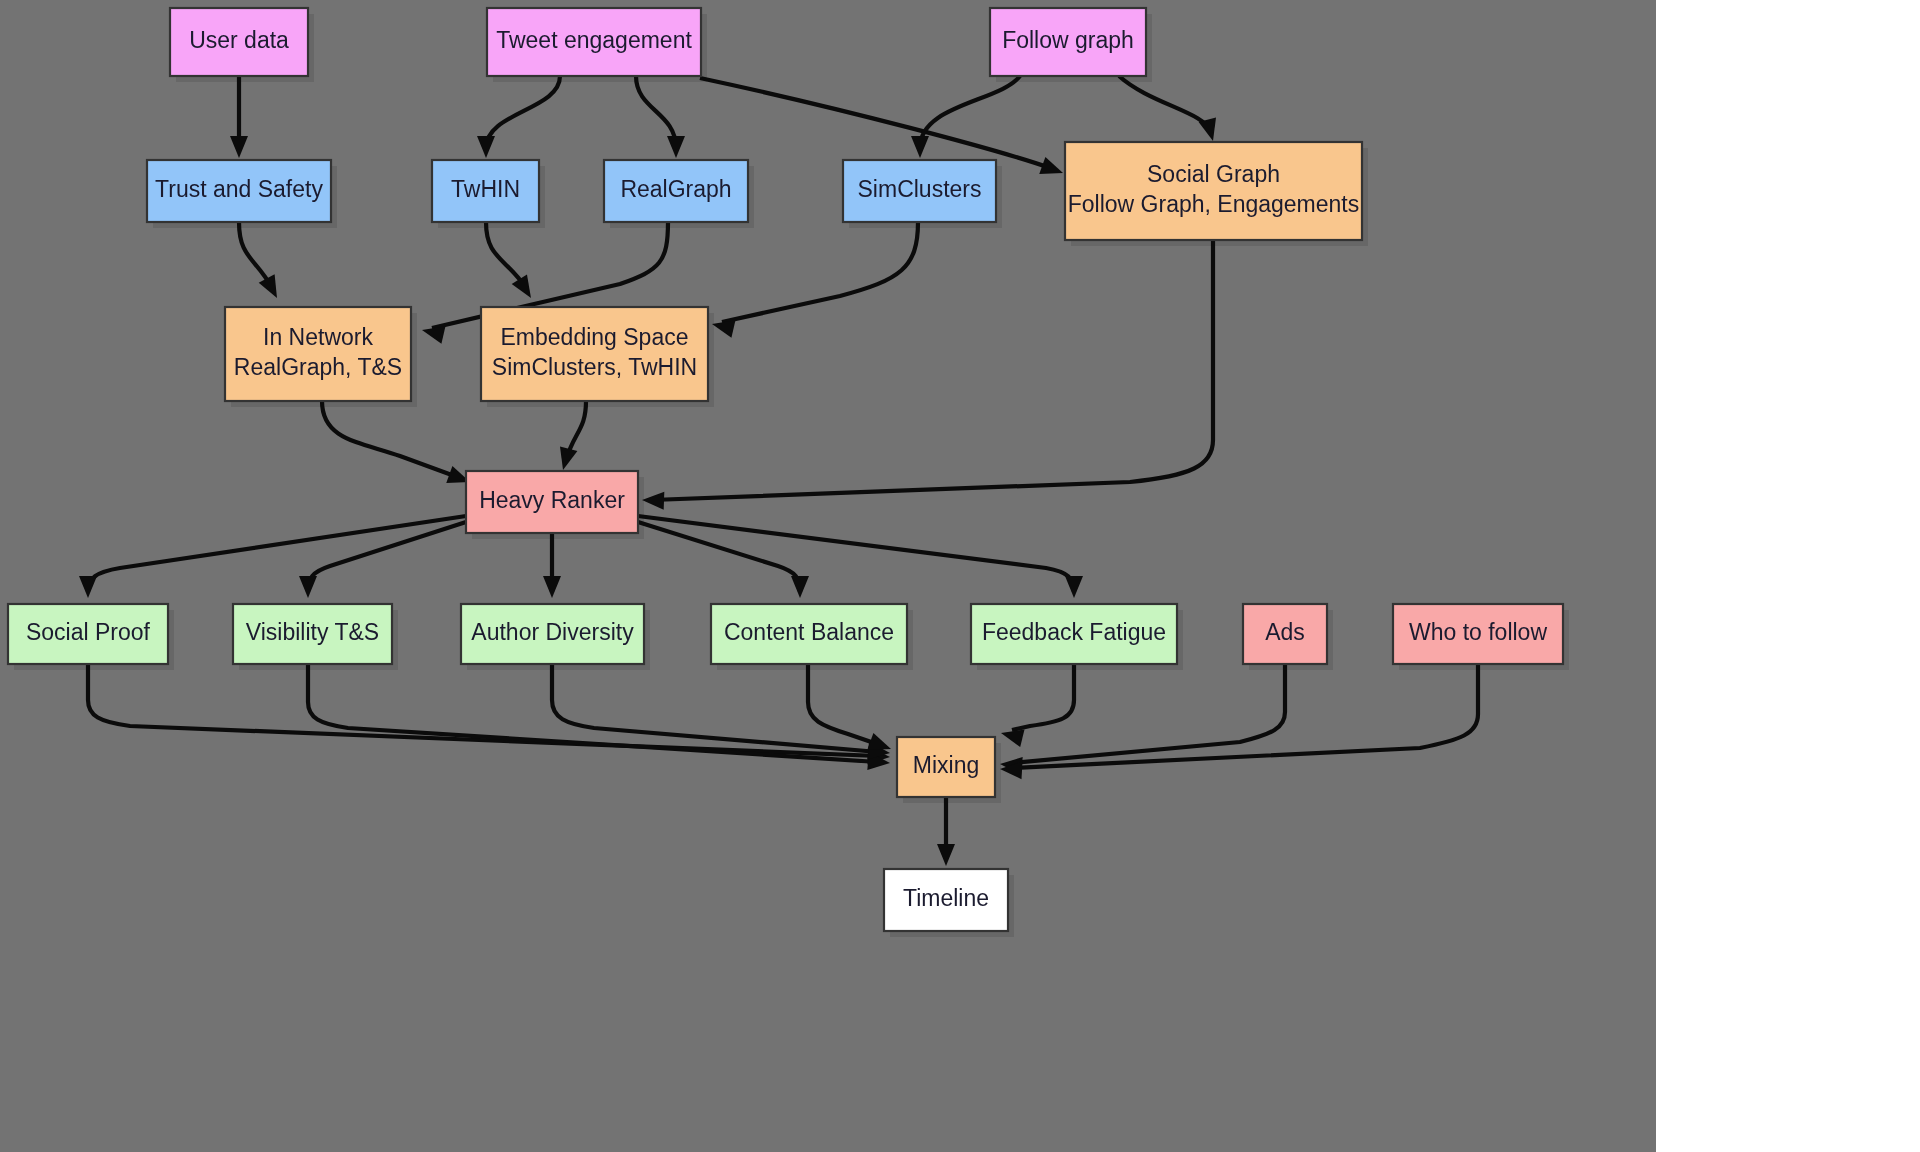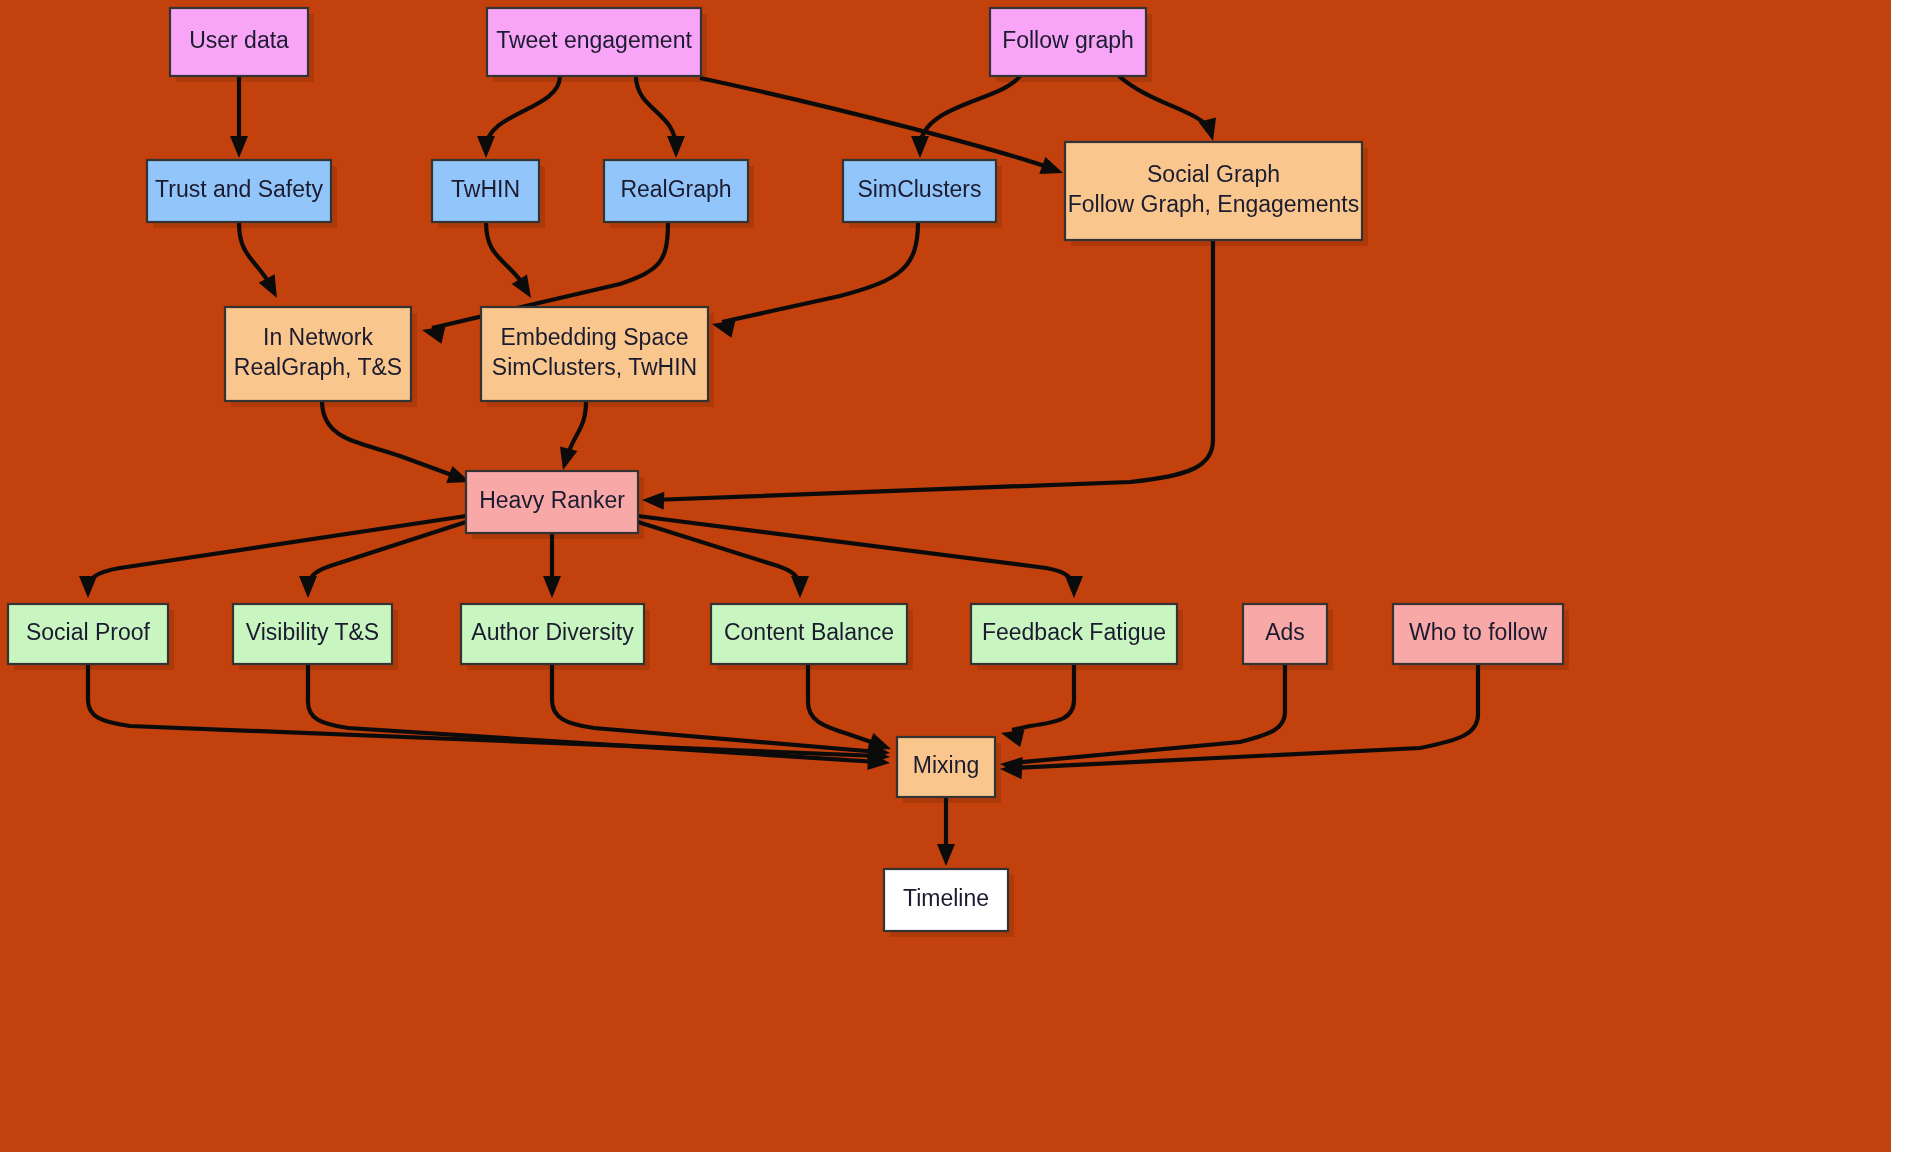--- a/index.html
+++ b/index.html
@@ -8,23 +8,23 @@
     background: #ffffff;
   }
   body {
     width: 1920px;
     height: 1152px;
     overflow: hidden;
     font-family: "Liberation Sans", sans-serif;
   }
   #diagram-root {
     position: relative;
-    width: 1891px;
+    width: 1656px;
     height: 1152px;
-    background: #c2410c;
+    background: #737373;
   }
   svg#flow {
     position: absolute;
     top: 0;
     left: 0;
     width: 1920px;
     height: 1152px;
     display: block;
   }
   .node-rect {

